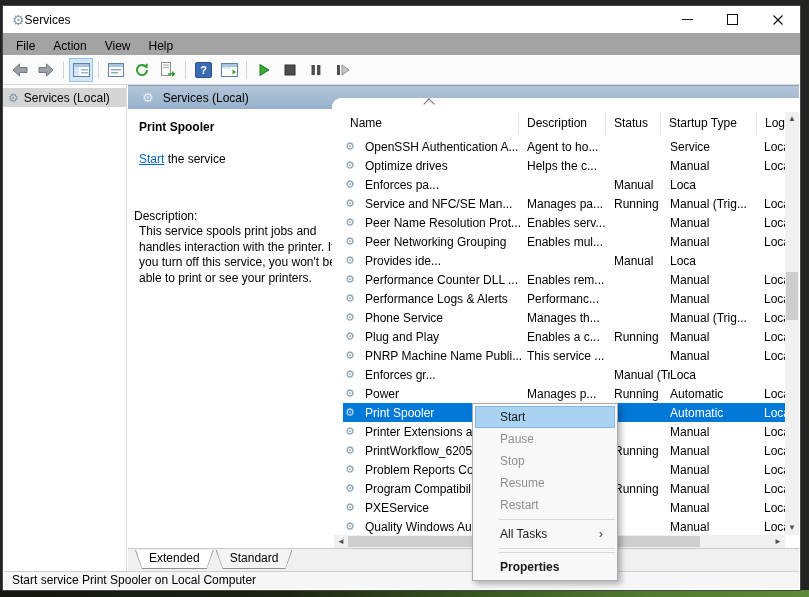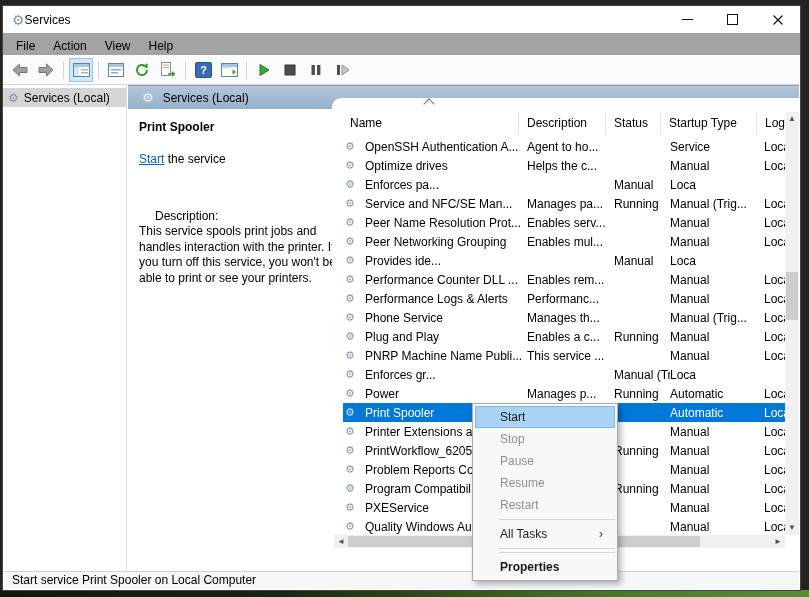--- a/index.html
+++ b/index.html
@@ -36,21 +36,21 @@
   
   .main{position:absolute;left:125px;top:79px;right:1px;height:466px;background:#fff;overflow:hidden;}
   .band{position:absolute;left:0;top:0;right:0;height:24px;
         background:linear-gradient(#b3c5d9,#97b1cb);border-top:1px solid #8aa0b8;box-sizing:border-box;}
   .band-content{display:flex;align-items:center;gap:9px;padding-left:14px;height:100%;}
   .band .gear{color:#ecf1f6;font-size:13px;}
   .desc-panel{position:absolute;left:0;top:24px;width:206px;bottom:0;background:#fff;}
   .svc-title{position:absolute;left:11px;top:11px;font-weight:bold;}
   .svc-action{position:absolute;left:11px;top:43px;}
   .link{color:#0563c1;text-decoration:underline;}
-  .svc-desc-label{position:absolute;left:27px;top:100px;}
+  .svc-desc-label{position:absolute;left:6px;top:100px;}
   .svc-desc{position:absolute;left:11px;top:115px;width:197px;line-height:15.5px;}
   .list-panel{position:absolute;left:204px;top:13px;right:0;bottom:0;background:#fff;border-top-left-radius:9px;}
   .sort-caret{position:absolute;left:93px;top:2px;width:7px;height:7px;border-left:1px solid #707070;
               border-top:1px solid #707070;transform:rotate(45deg);}
   .header-row{position:absolute;left:0;top:14px;right:14px;height:23px;display:grid;
               grid-template-columns:187px 87px 55px 96px 1fr;}
   .hcell{line-height:23px;padding-left:8px;border-right:1px solid #e3e3e3;overflow:hidden;white-space:nowrap;}
   .hcell:first-child{padding-left:18px;}
   .hcell:last-child{border-right:none;}
   .rows{position:absolute;left:11px;top:39px;right:14px;}
@@ -412,30 +412,38 @@
           <div class="v-down">▼</div>
         </div>
         <div class="h-scroll">
           <div class="h-left">◄</div>
           <div class="h-thumb"></div>
           <div class="h-right">►</div>
         </div>
       </div>
     </div>
 
+    <div class="tabs-row">
+      <div class="tab active">
+          <div class="tab-inner">Extended</div>
+        </div>
+      <div class="tab">
+          <div class="tab-inner">Standard</div>
+        </div>
+    </div>
 
     <div class="status-bar">
       <span>Start service Print Spooler on Local Computer</span>
     </div>
   </div>
 
   <div class="context-menu">
       <div class="cm-item highlight">Start</div>
+      <div class="cm-item disabled">Pause</div>
       <div class="cm-item disabled">Stop</div>
-      <div class="cm-item disabled">Pause</div>
       <div class="cm-item disabled">Resume</div>
       <div class="cm-item disabled">Restart</div>
       <div class="cm-sep"></div>
       <div class="cm-item">All Tasks<span class="cm-arrow">›</span></div>
       <div class="cm-sep"></div>
       <div class="cm-sep"></div>
       <div class="cm-item bold">Properties</div>
     </div>
 </div>
 

